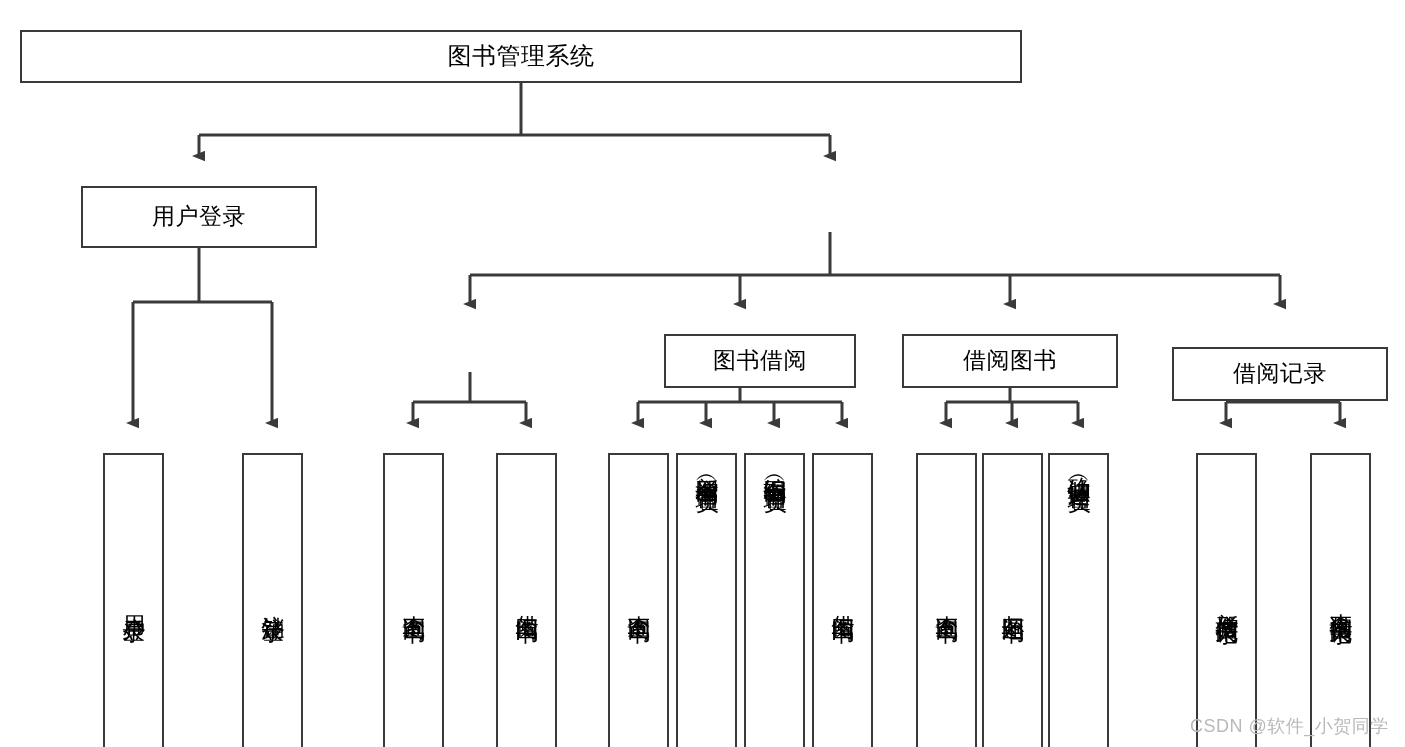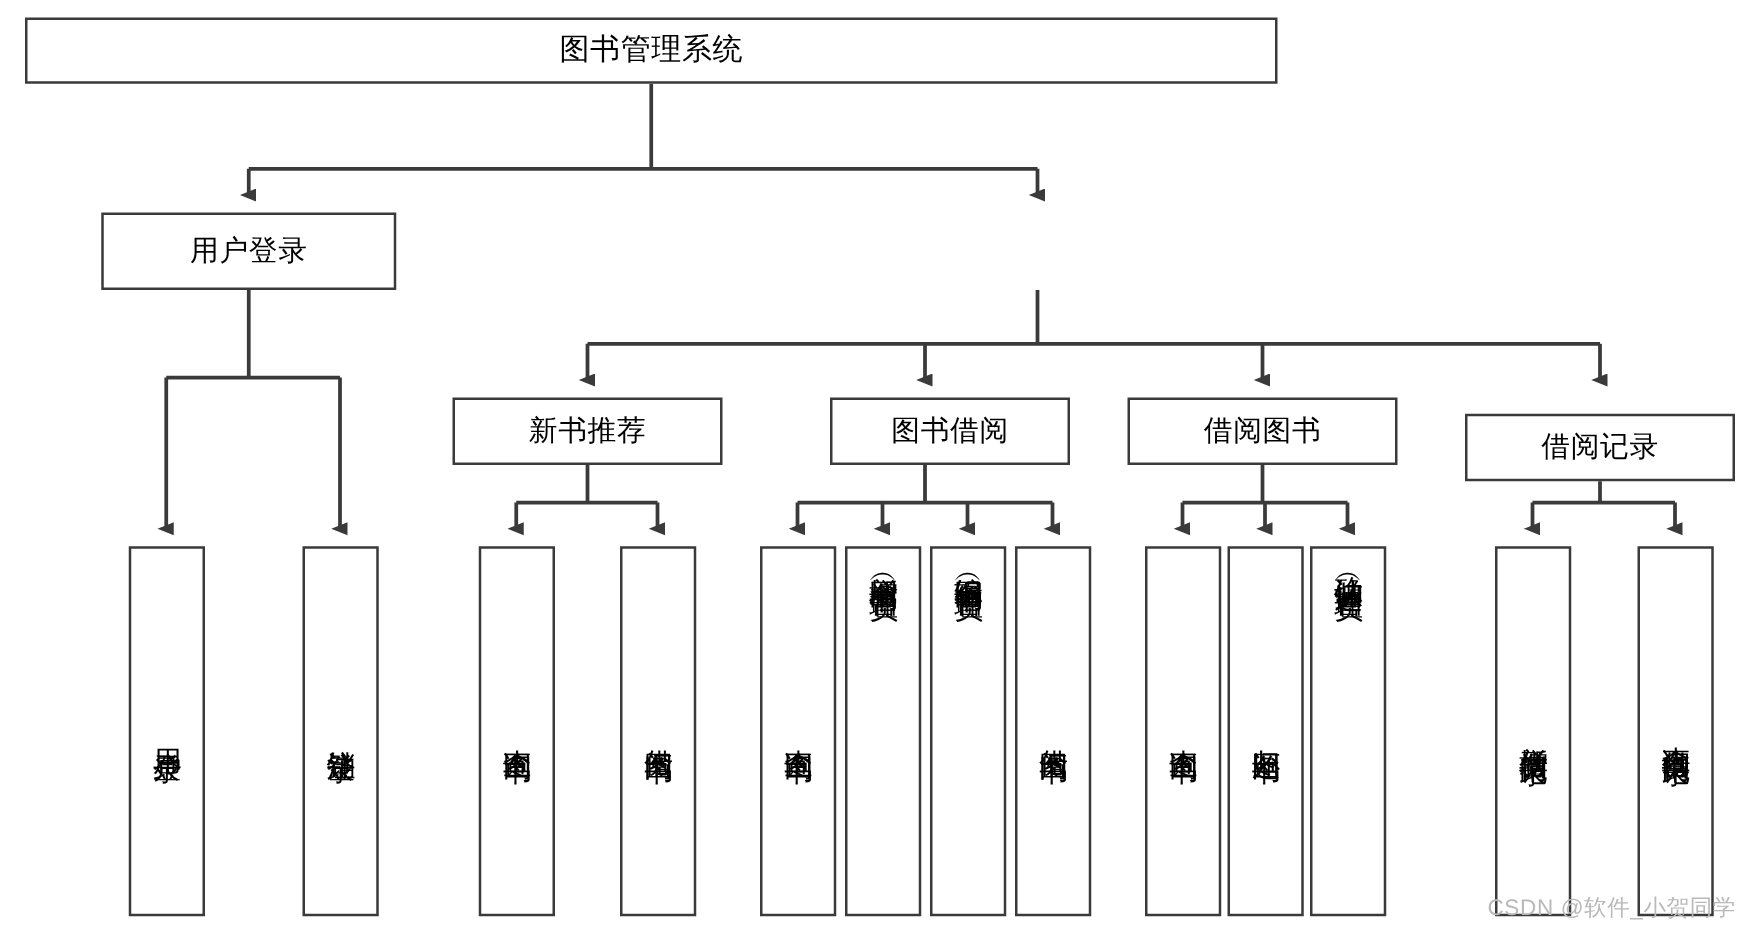--- a/index.html
+++ b/index.html
@@ -29,20 +29,21 @@
   .node {
     position: absolute;
     box-sizing: border-box;
     background: #ffffff;
     border: 2px solid #3a3a3a;
     display: flex;
     align-items: center;
     justify-content: center;
     text-align: center;
     line-height: 1.12;
+    margin-top: 16px;
   }
   .node-h {
     font-size: 23px;
     letter-spacing: 0.5px;
   }
   .node-title {
     font-size: 24px;
     letter-spacing: 0.5px;
   }
   .node-v {
@@ -119,21 +120,20 @@
       <path d="M1226,402 L1340,402"></path>
       <path d="M1226,402 L1226,423" marker-end="url(#arrow)"></path>
       <path d="M1340,402 L1340,423" marker-end="url(#arrow)"></path>
     </g>
   </svg>
 
   <div class="node node-title" style="left:20px; top:14px; width:1002px; height:53px;">图书管理系统</div>
 
   <div class="node node-h" style="left:81px; top:170px; width:236px; height:62px;">用户登录</div>
 
-  <div class="node node-h" style="left:362px; top:318px; width:216px; height:54px;">新书推荐</div>
   <div class="node node-h" style="left:664px; top:318px; width:192px; height:54px;">图书借阅</div>
   <div class="node node-h" style="left:902px; top:318px; width:216px; height:54px;">借阅图书</div>
   <div class="node node-h" style="left:1172px; top:331px; width:216px; height:54px;">借阅记录</div>
 
   <div class="node node-v" style="left:103px; top:437px; width:61px; height:296px;">用户登录</div>
   <div class="node node-v" style="left:242px; top:437px; width:61px; height:296px;">注销登录</div>
 
   <div class="node node-v" style="left:383px; top:437px; width:61px; height:296px;">查询图书</div>
   <div class="node node-v" style="left:496px; top:437px; width:61px; height:296px;">借阅图书</div>
 

